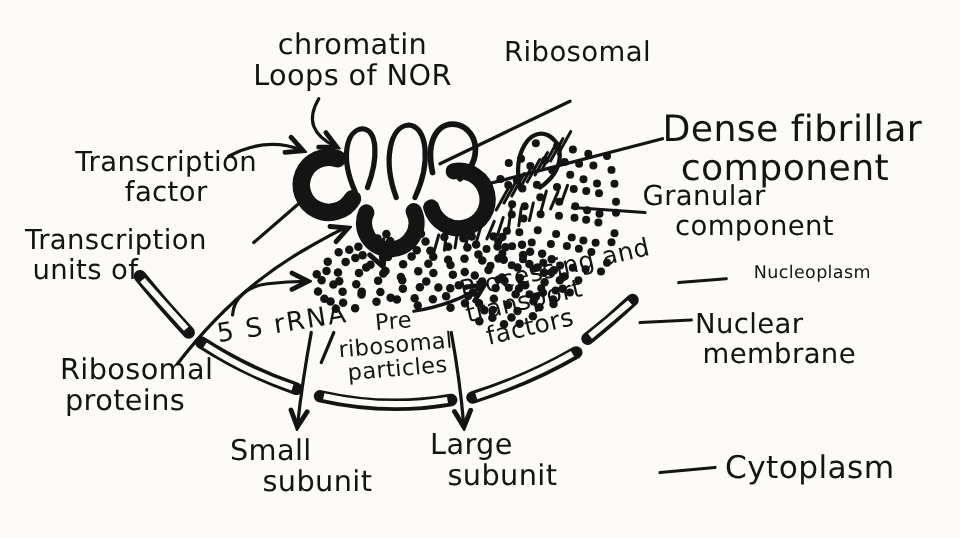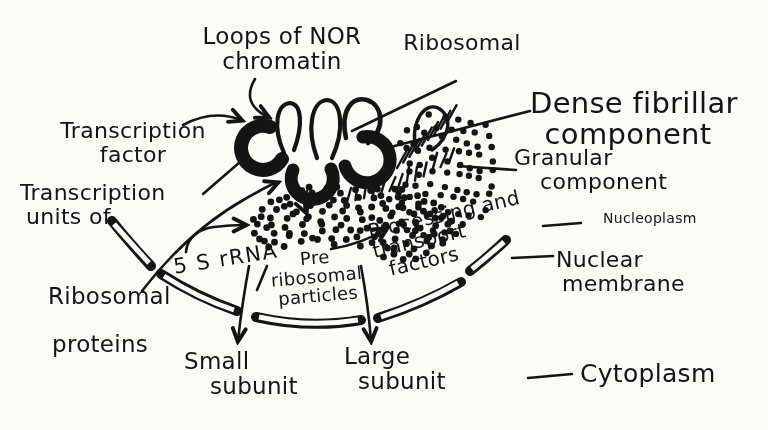--- a/index.html
+++ b/index.html
@@ -22,21 +22,21 @@
   #nucleoplasm-label{left:591px;top:211px;font-size:14px;margin-left:12px;}
   #nuclear-membrane-label{left:556px;top:248px;font-size:22px;}
   #nuclear-membrane-label .i2{margin-left:6px;}
   #cytoplasm-label{left:580px;top:360px;font-size:25px;}
   #transcription-factor-label{left:50px;top:119px;width:166px;font-size:22px;}
   #transcription-units-label{left:20px;top:181px;font-size:22px;}
   #transcription-units-label .i2{margin-left:6px;}
   #transcription-units-label .i3{margin-left:8px;}
   #fives-rrna-label{left:172px;top:256px;font-size:21px;letter-spacing:1.5px;transform:rotate(-9deg);transform-origin:left top;}
   #ribosomal-proteins-label{left:48px;top:284px;font-size:23px;}
-  #ribosomal-proteins-label .i2{margin-left:4px;margin-top:23px;}
+  #ribosomal-proteins-label .i2{margin-left:4px;}
   #pre-ribosomal-label{left:258px;top:249px;width:112px;font-size:18px;transform:rotate(-5deg);transform-origin:center top;line-height:1.05;}
   #processing-label{left:366px;top:222px;font-size:20px;transform:rotate(-13deg);transform-origin:left top;line-height:1.02;}
   #processing-label .i3{margin-left:12px;}
   #small-subunit-label{left:184px;top:349px;font-size:23px;}
   #small-subunit-label .i2{margin-left:26px;}
   #large-subunit-label{left:344px;top:344px;font-size:23px;}
   #large-subunit-label .i2{margin-left:14px;}
 </style>
 </head>
 <body>
@@ -335,22 +335,22 @@
         <circle cx="417.6" cy="195.7" r="3.4"></circle>
         <circle cx="424.1" cy="201.4" r="3.4"></circle>
         <circle cx="433.7" cy="202.9" r="3.4"></circle>
         <circle cx="441.3" cy="207.3" r="3.4"></circle>
         <circle cx="443.1" cy="216.1" r="3.4"></circle>
         <circle cx="450.5" cy="221.5" r="3.4"></circle>
       </g>
   </svg>
 
   <div class="lbl c" id="loops-label">
+    <div>chromatin</div>
     <div>Loops of NOR</div>
-    <div>chromatin</div>
   </div>
 
   <div class="lbl c" id="fibrillar-center-label">
     <div>Ribosomal</div>
   </div>
 
   <div class="lbl c" id="dense-fibrillar-label">
     <div>Dense fibrillar</div>
     <div>component</div>
   </div>

